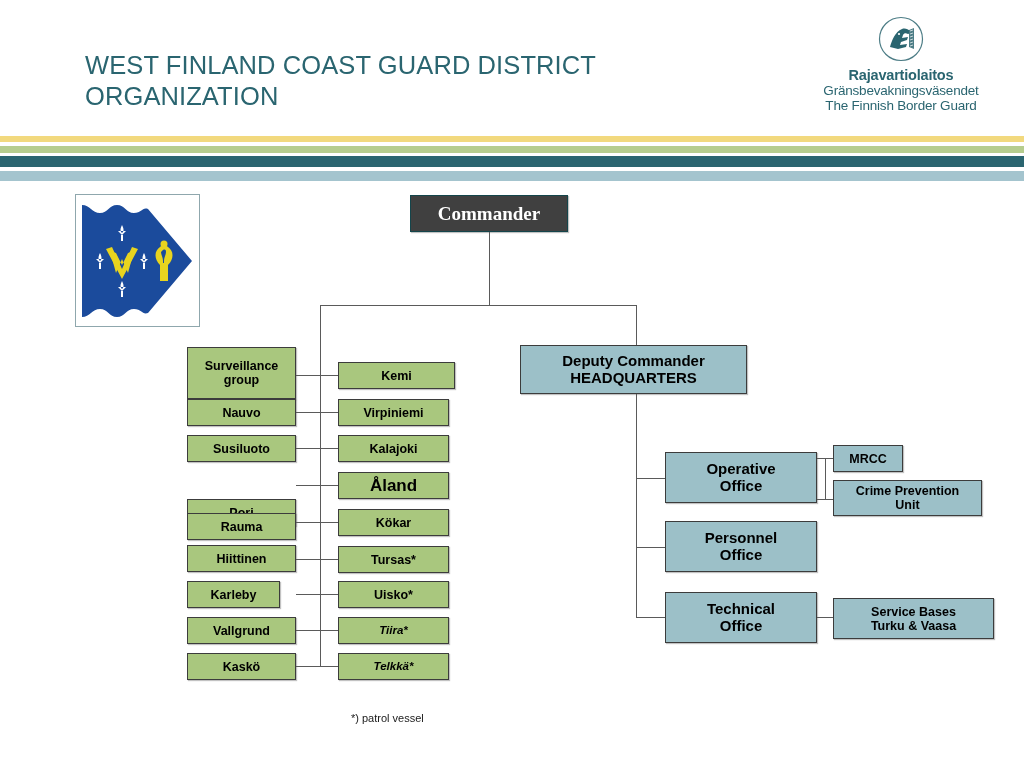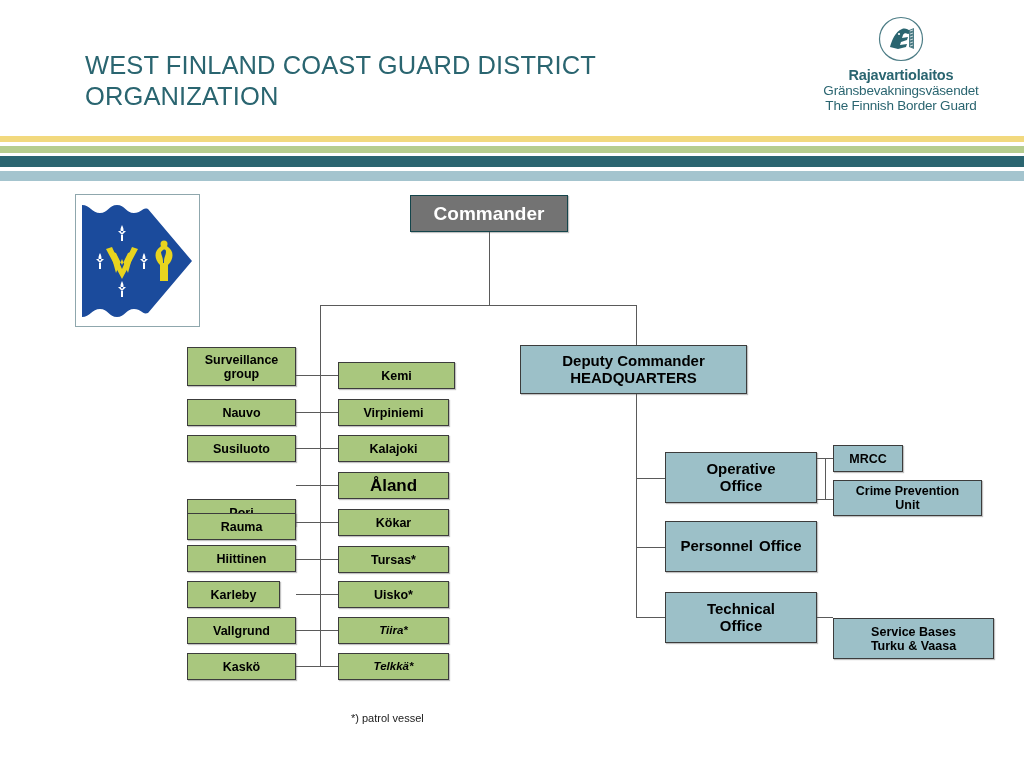--- a/index.html
+++ b/index.html
@@ -102,23 +102,24 @@
     display: flex;
     align-items: center;
     justify-content: center;
     text-align: center;
     color: #000000;
     font-weight: bold;
     line-height: 1.12;
     box-shadow: 1px 1px 1px rgba(120,120,120,0.45);
   }
   .node.teal {
-    background: #737373;
+    background: #404040;
     color: #ffffff;
     border-color: #14454b;
+    font-family: Liberation Serif, serif;
   }
   .node.green  { background: #a9c77e; }
   .node.blue   { background: #9cc0c8; }
 
   .node .label { display: block; padding: 0 3px; }
 
   
   .conn {
     position: absolute;
     background: #5a5a5a;
@@ -194,21 +195,21 @@
   <div class="conn v" style="left:320px; top:305px; height:67px;"></div>
   <div class="conn v" style="left:636px; top:305px; height:40px;"></div>
 
   <div class="node blue" style="left:520px; top:345px; width:227px; height:49px; font-size:15px; flex-direction:column;">
     <span class="label">Deputy Commander</span>
     <span class="label">HEADQUARTERS</span>
   </div>
 
   <div class="conn v" style="left:320px; top:372px; height:294px;"></div>
 
-  <div class="node green" style="left:187px; top:347px; width:109px; height:39px; font-size:12.5px; flex-direction:column;">
+  <div class="node green" style="left:187px; top:347px; width:109px; height:52px; font-size:12.5px; flex-direction:column;">
     <span class="label">Surveillance</span>
     <span class="label">group</span>
   </div>
   <div class="node green" style="left:187px; top:399px; width:109px; height:27px; font-size:12.5px;">
     <span class="label">Nauvo</span>
   </div>
   <div class="node green" style="left:187px; top:435px; width:109px; height:27px; font-size:12.5px;">
     <span class="label">Susiluoto</span>
   </div>
   <div class="node green" style="left:187px; top:471px; width:109px; height:27px; font-size:12.5px;margin-top:28px;">
@@ -267,21 +268,21 @@
   <div class="conn h" style="left:296px; top:594px; width:42px;"></div>
   <div class="conn h" style="left:296px; top:630px; width:42px;"></div>
   <div class="conn h" style="left:296px; top:666px; width:42px;"></div>
 
   <div class="conn v" style="left:636px; top:394px; height:223px;"></div>
 
   <div class="node blue" style="left:665px; top:452px; width:152px; height:51px; font-size:15px; flex-direction:column;">
     <span class="label">Operative</span>
     <span class="label">Office</span>
   </div>
-  <div class="node blue" style="left:665px; top:521px; width:152px; height:51px; font-size:15px; ">
+  <div class="node blue" style="left:665px; top:521px; width:152px; height:51px; font-size:15px; flex-direction:column;">
     <span class="label">Personnel</span>
     <span class="label">Office</span>
   </div>
   <div class="node blue" style="left:665px; top:592px; width:152px; height:51px; font-size:15px; flex-direction:column;">
     <span class="label">Technical</span>
     <span class="label">Office</span>
   </div>
 
   <div class="conn h" style="left:636px; top:478px; width:29px;"></div>
   <div class="conn h" style="left:636px; top:547px; width:29px;"></div>
@@ -293,20 +294,20 @@
 
   <div class="node blue" style="left:833px; top:445px; width:70px; height:27px; font-size:12.5px;">
     <span class="label">MRCC</span>
   </div>
   <div class="node blue" style="left:833px; top:480px; width:149px; height:36px; font-size:12.5px; flex-direction:column;">
     <span class="label">Crime Prevention</span>
     <span class="label">Unit</span>
   </div>
 
   <div class="conn h" style="left:817px; top:617px; width:16px;"></div>
-  <div class="node blue" style="left:833px; top:598px; width:161px; height:41px; font-size:12.5px; flex-direction:column;margin-top:20px;">
+  <div class="node blue" style="left:833px; top:598px; width:161px; height:41px; font-size:12.5px; flex-direction:column;">
     <span class="label">Service Bases</span>
     <span class="label">Turku &amp; Vaasa</span>
   </div>
 
 </div>
 
 <div id="footnote">*) patrol vessel</div>
 
 </body></html>

